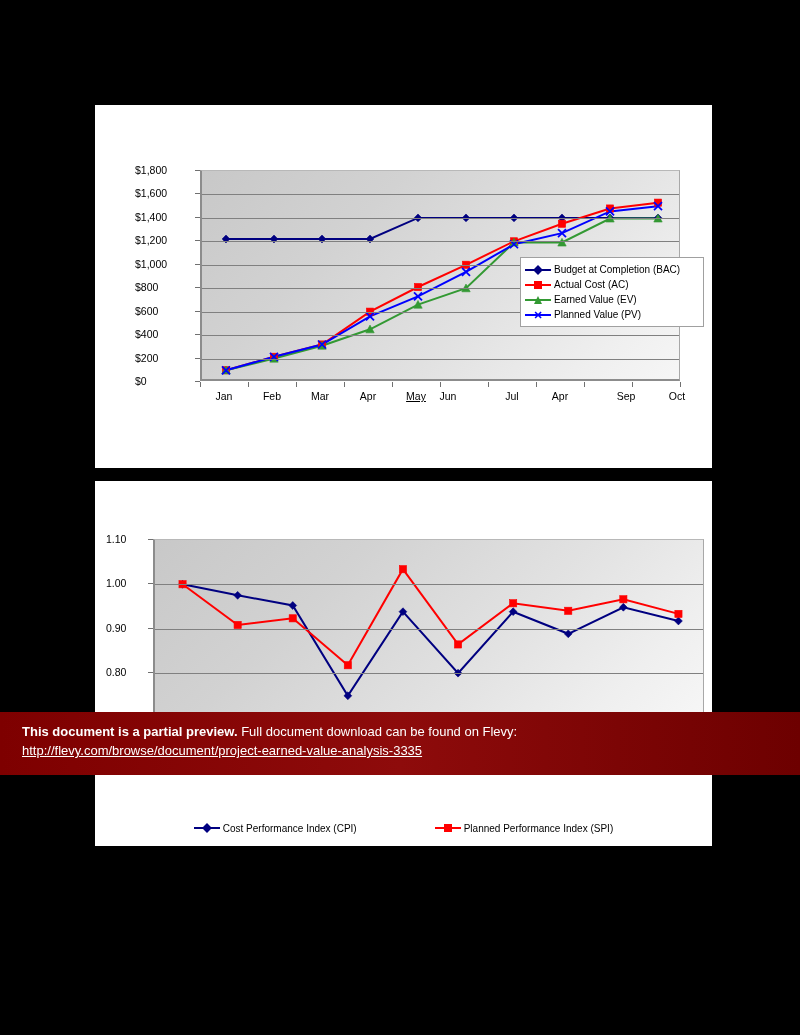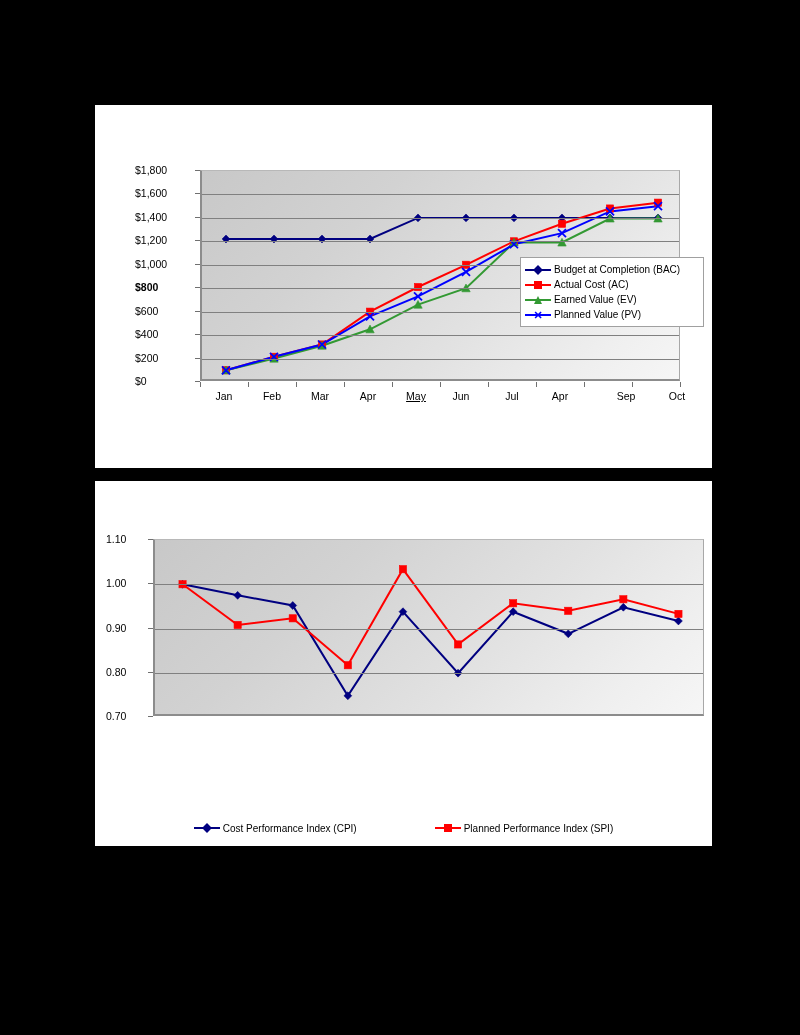--- a/index.html
+++ b/index.html
@@ -206,21 +206,21 @@
 
     <div id="eva-yticks">
         <div class="ytick" style="top: 276px; width: 60px; right: 517px;">$0</div>
         <div class="ytickmark" style="top: 276px; left: 100px;"></div>
         <div class="ytick" style="top: 252.556px; width: 60px; right: 517px;">$200</div>
         <div class="ytickmark" style="top: 253px; left: 100px;"></div>
         <div class="ytick" style="top: 229.111px; width: 60px; right: 517px;">$400</div>
         <div class="ytickmark" style="top: 229px; left: 100px;"></div>
         <div class="ytick" style="top: 205.667px; width: 60px; right: 517px;">$600</div>
         <div class="ytickmark" style="top: 206px; left: 100px;"></div>
-        <div class="ytick" style="top: 182.222px; width: 60px; right: 517px; font-weight: bold;">$800</div>
+        <div class="ytick" style="top: 182.222px; width: 60px; right: 517px;">$800</div>
         <div class="ytickmark" style="top: 182px; left: 100px;"></div>
         <div class="ytick" style="top: 158.778px; width: 60px; right: 517px;">$1,000</div>
         <div class="ytickmark" style="top: 159px; left: 100px;"></div>
         <div class="ytick" style="top: 135.333px; width: 60px; right: 517px;">$1,200</div>
         <div class="ytickmark" style="top: 135px; left: 100px;"></div>
         <div class="ytick" style="top: 111.889px; width: 60px; right: 517px;">$1,400</div>
         <div class="ytickmark" style="top: 112px; left: 100px;"></div>
         <div class="ytick" style="top: 88.4444px; width: 60px; right: 517px;">$1,600</div>
         <div class="ytickmark" style="top: 88px; left: 100px;"></div>
         <div class="ytick" style="top: 65px; width: 60px; right: 517px;">$1,800</div>
@@ -357,21 +357,21 @@
         <div class="xtickmark" style="left: 393px; top: 277px;"></div>
         <div class="xtickmark" style="left: 441px; top: 277px;"></div>
         <div class="xtickmark" style="left: 489px; top: 277px;"></div>
         <div class="xtickmark" style="left: 537px; top: 277px;"></div>
         <div class="xtickmark" style="left: 585px; top: 277px;"></div>
         <div class="xtick" style="left: 129px; top: 285px;">Jan</div>
         <div class="xtick" style="left: 177px; top: 285px;">Feb</div>
         <div class="xtick" style="left: 225px; top: 285px;">Mar</div>
         <div class="xtick" style="left: 273px; top: 285px;">Apr</div>
         <div class="xtick" style="left: 321px; top: 285px; text-decoration: underline;">May</div>
-        <div class="xtick" style="left: 366px; top: 285px; text-align: center;">Jun</div>
+        <div class="xtick" style="left: 353px; top: 285px; text-align: center;">Jun</div>
         <div class="xtick" style="left: 417px; top: 285px;">Jul</div>
         <div class="xtick" style="left: 465px; top: 285px;">Apr</div>
         <div class="xtick" style="left: 513px; top: 285px; margin-left: 18px;">Sep</div>
         <div class="xtick" style="left: 582px; top: 285px;">Oct</div>
       </div>
 
     <div class="axis-title-x" style="top:309px;"></div>
   </div>
 
   <div class="panel" id="panel-pi">
@@ -440,14 +440,22 @@
         <div class="legend-row">
           <span class="legend-key">
             <span class="kline" style="background:#ff0000"></span>
             <span class="mk mk-square" style="background:#ff0000"></span>
           </span>
           <span class="legend-label">Planned Performance Index (SPI)</span>
         </div>
       </div>
   </div>
 
+  <div id="preview-banner">
+    <div class="line1">
+      <b>This document is a partial preview.</b><span>  Full document download can be found on Flevy:</span>
+    </div>
+    <div class="line2">
+      <span class="url">http://flevy.com/browse/document/project-earned-value-analysis-3335</span>
+    </div>
+  </div>
 
 </div>
 
 </body></html>

